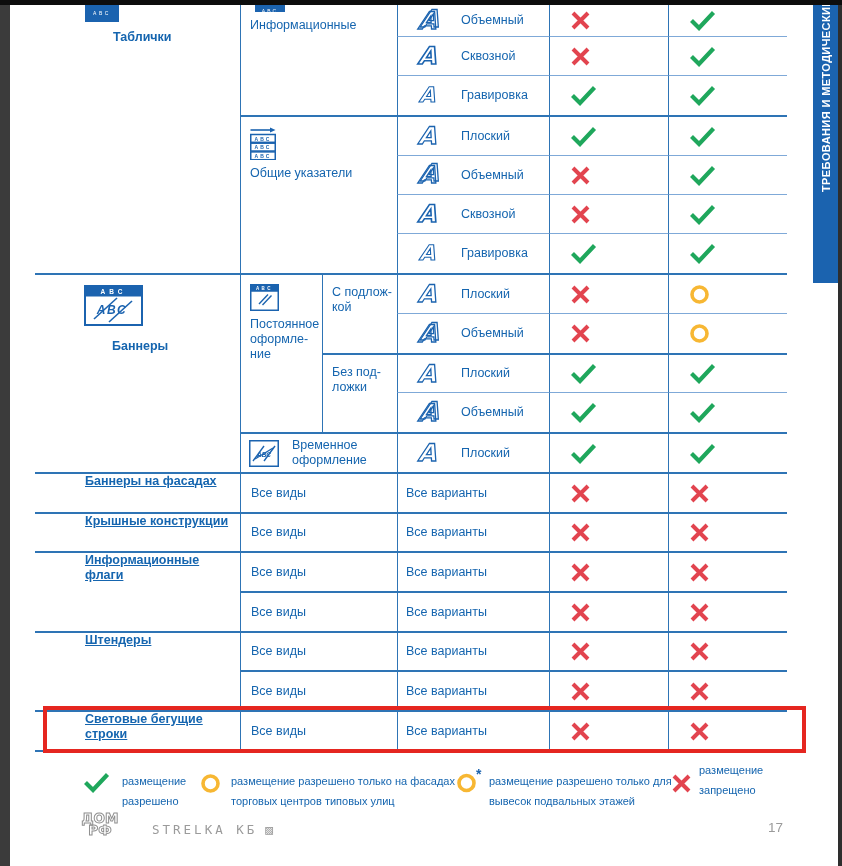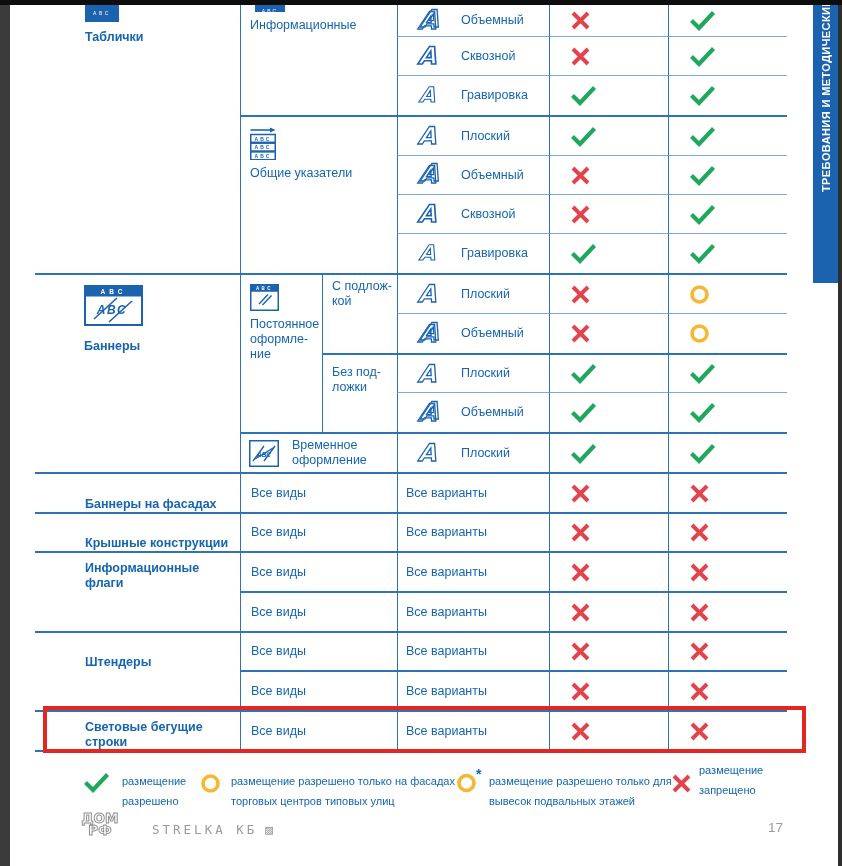--- a/index.html
+++ b/index.html
@@ -21,27 +21,27 @@
   .tbl { position:absolute; left:25px; top:0; width:752px;
          display:grid;
          grid-template-columns:205px 82px 75px 152px 119px 119px;
          grid-template-rows:31px 39px 40px 40px 39px 39px 40px 40px 40px 39px 40px 40px 40px 39px 40px 40px 39px 40px 42px; }
   .cell { position:relative; color:#1565af; font-size:12.5px; line-height:15px; }
   .bl  { border-left:1.5px solid #2e74b5; }
   .bt  { border-top:1px solid #7fa9d8; }
   .bts { border-top:2px solid #2e74b5; }
   .bb  { border-bottom:2px solid #2e74b5; }
   .cat-cell { padding-left:50px; padding-top:0; }
-  .cat-cell .lbl { margin-top:8px; font-weight:700; }
+  .cat-cell .lbl { margin-top:8px; font-weight:700;margin-left:28px; }
   .sub-cell { padding:12px 6px 0 9px; }
   .type-cell { display:flex; align-items:center; gap:17px; padding-left:16px; }
   .mark-cell { display:flex; align-items:center; padding-left:20px; }
   .kinds-cell { display:flex; align-items:center; padding-left:10px; }
   .vars-cell  { display:flex; align-items:center; padding-left:8px; }
-  .simple-cat { display:flex; align-items:flex-end; padding-left:50px; font-weight:700; }
+  .simple-cat { display:flex; align-items:flex-start; padding-left:50px; font-weight:700;text-decoration:underline; }
 
   
   .plate-icon { width:34px; height:17px; background:#1b63af; color:#fff; font-size:5px; letter-spacing:2.5px;
                 display:flex; align-items:center; justify-content:center; }
   
   .partial-icon { position:absolute; top:0; left:14px; width:30px; height:7px; background:#1b63af; overflow:hidden;
                   display:flex; justify-content:center; }
   .partial-icon span { font-size:5px; color:#fff; letter-spacing:2px; margin-top:-1px; }
 
   
@@ -141,21 +141,21 @@
           <rect x="0.75" y="0.75" width="27.5" height="25.5" fill="#fff" stroke="#1b63af" stroke-width="1.5"></rect>
           <rect x="0.75" y="0.75" width="27.5" height="7" fill="#1b63af"></rect>
           <text x="14.5" y="6.2" text-anchor="middle" fill="#fff" font-size="4.5" font-weight="bold" letter-spacing="2.5">ABC</text>
           <line x1="9" y1="20" x2="18" y2="10.5" stroke="#1b63af" stroke-width="1.4"></line>
           <line x1="12.5" y1="21" x2="21.5" y2="11.5" stroke="#1b63af" stroke-width="1.4"></line>
         </svg>
       </span>
       <div class="lbl w74">Постоянное оформле-ние</div>
     </div>
 
-    <div class="cell sub-cell bl bts" style="grid-area:8/3/10/4; padding-top:4px">
+    <div class="cell sub-cell bl bts" style="grid-area:8/3/10/4; padding-top:10px">
       <div class="w62">С подлож-кой</div>
     </div>
     <div class="cell sub-cell bl bts" style="grid-area:10/3/12/4; padding-top:10px">
       <div class="w62">Без под-ложки</div>
     </div>
 
     <div class="cell temp-cell bl bts" style="grid-area:12/2/13/4">
       <span>
         <svg width="30" height="27" viewBox="0 0 30 27">
           <rect x="0.75" y="0.75" width="28.5" height="25.5" fill="#fff" stroke="#1b63af" stroke-width="1.5"></rect>

